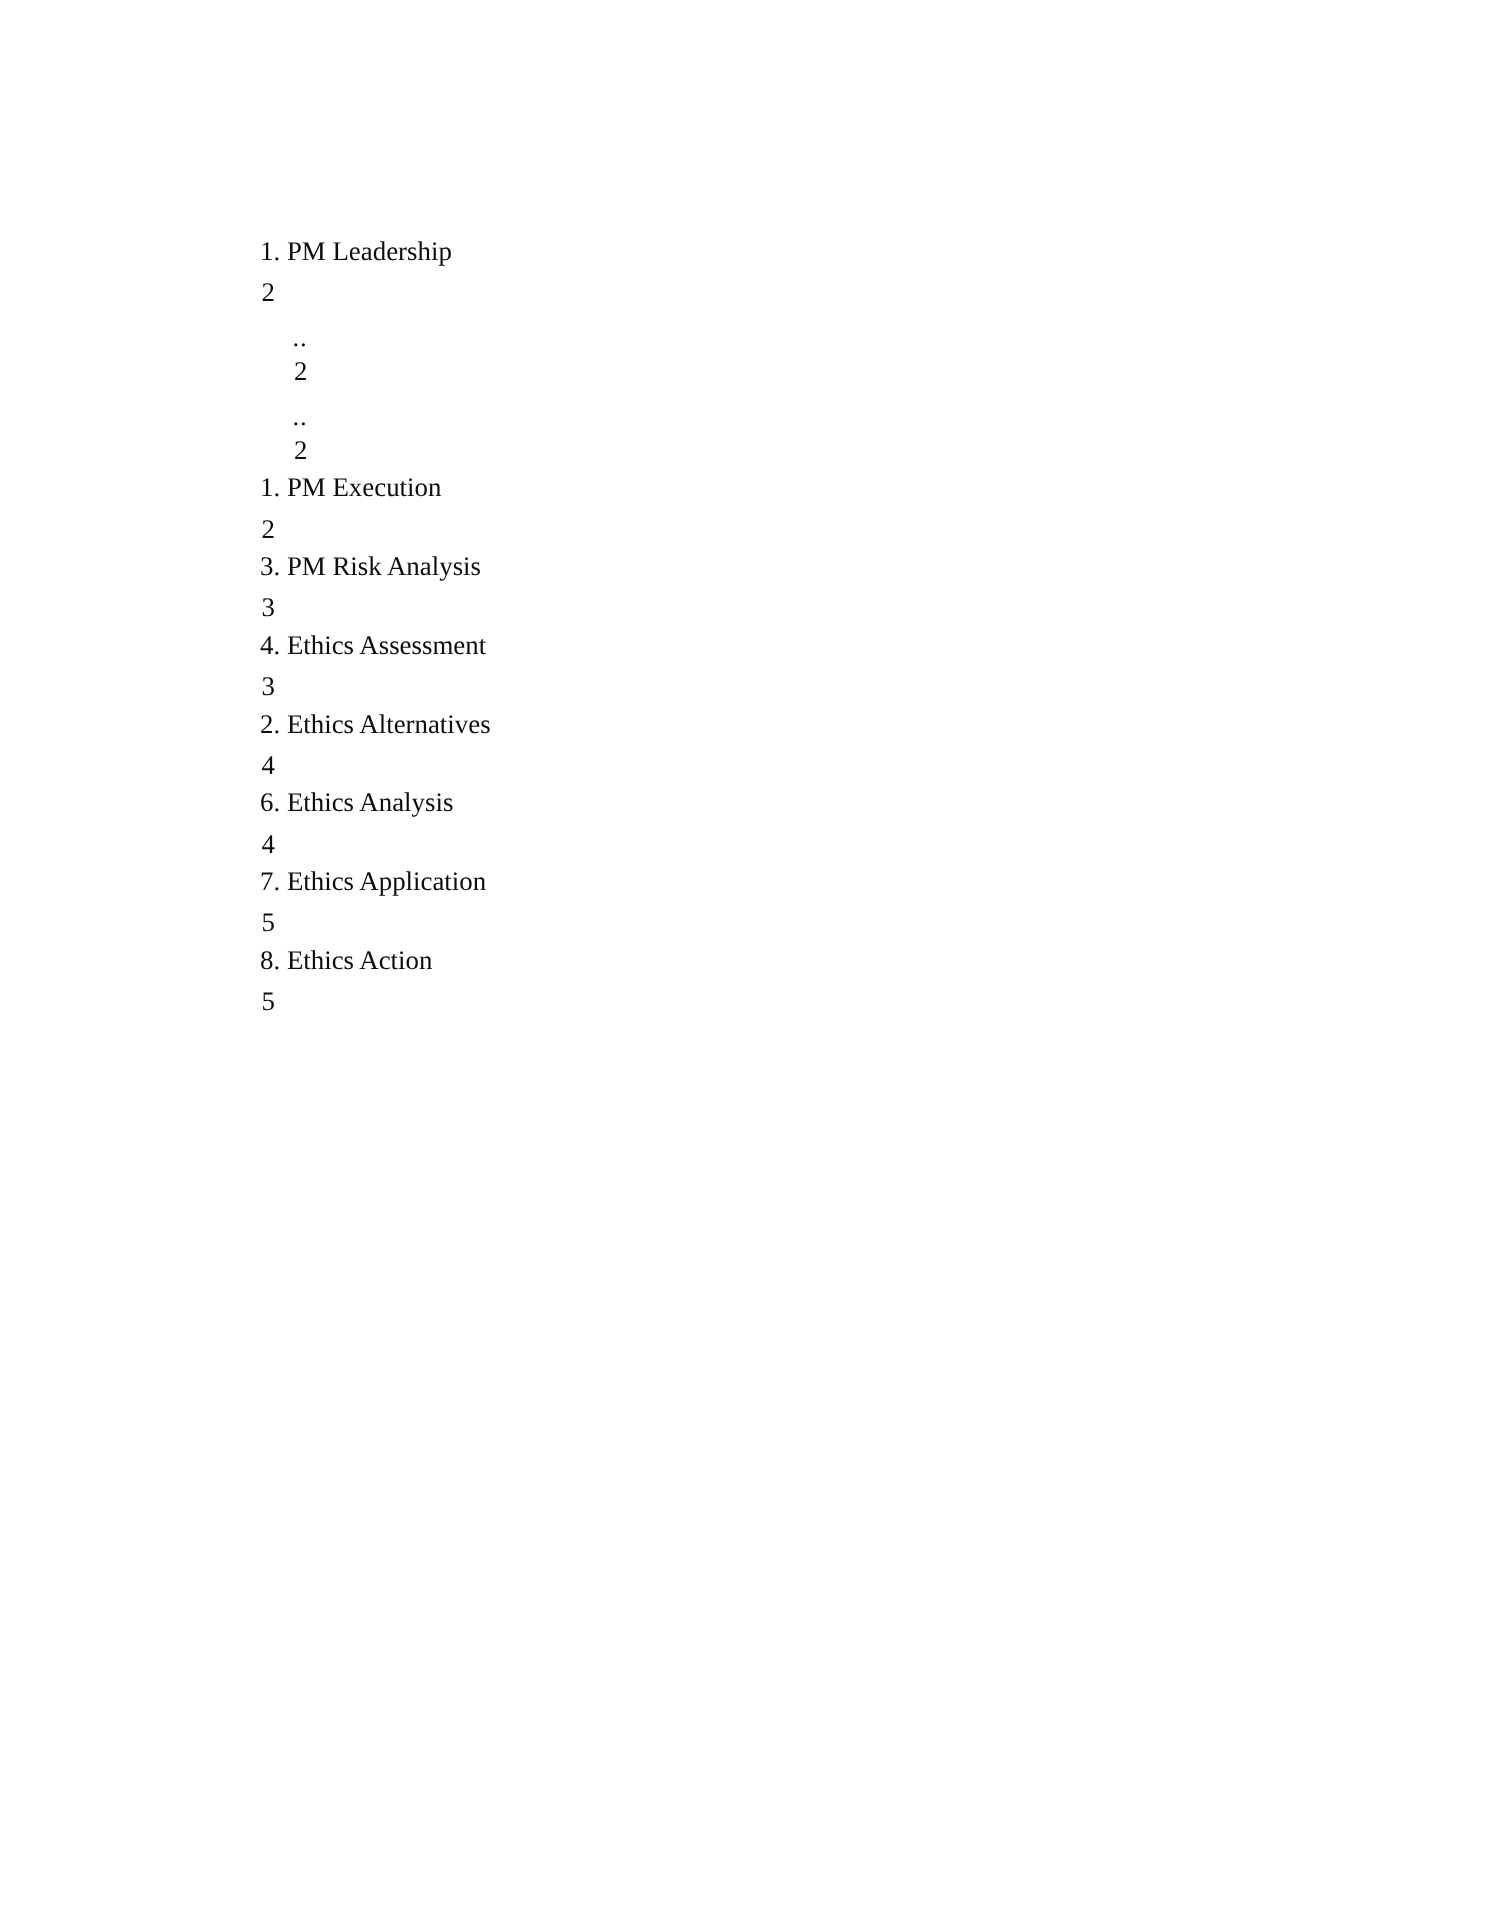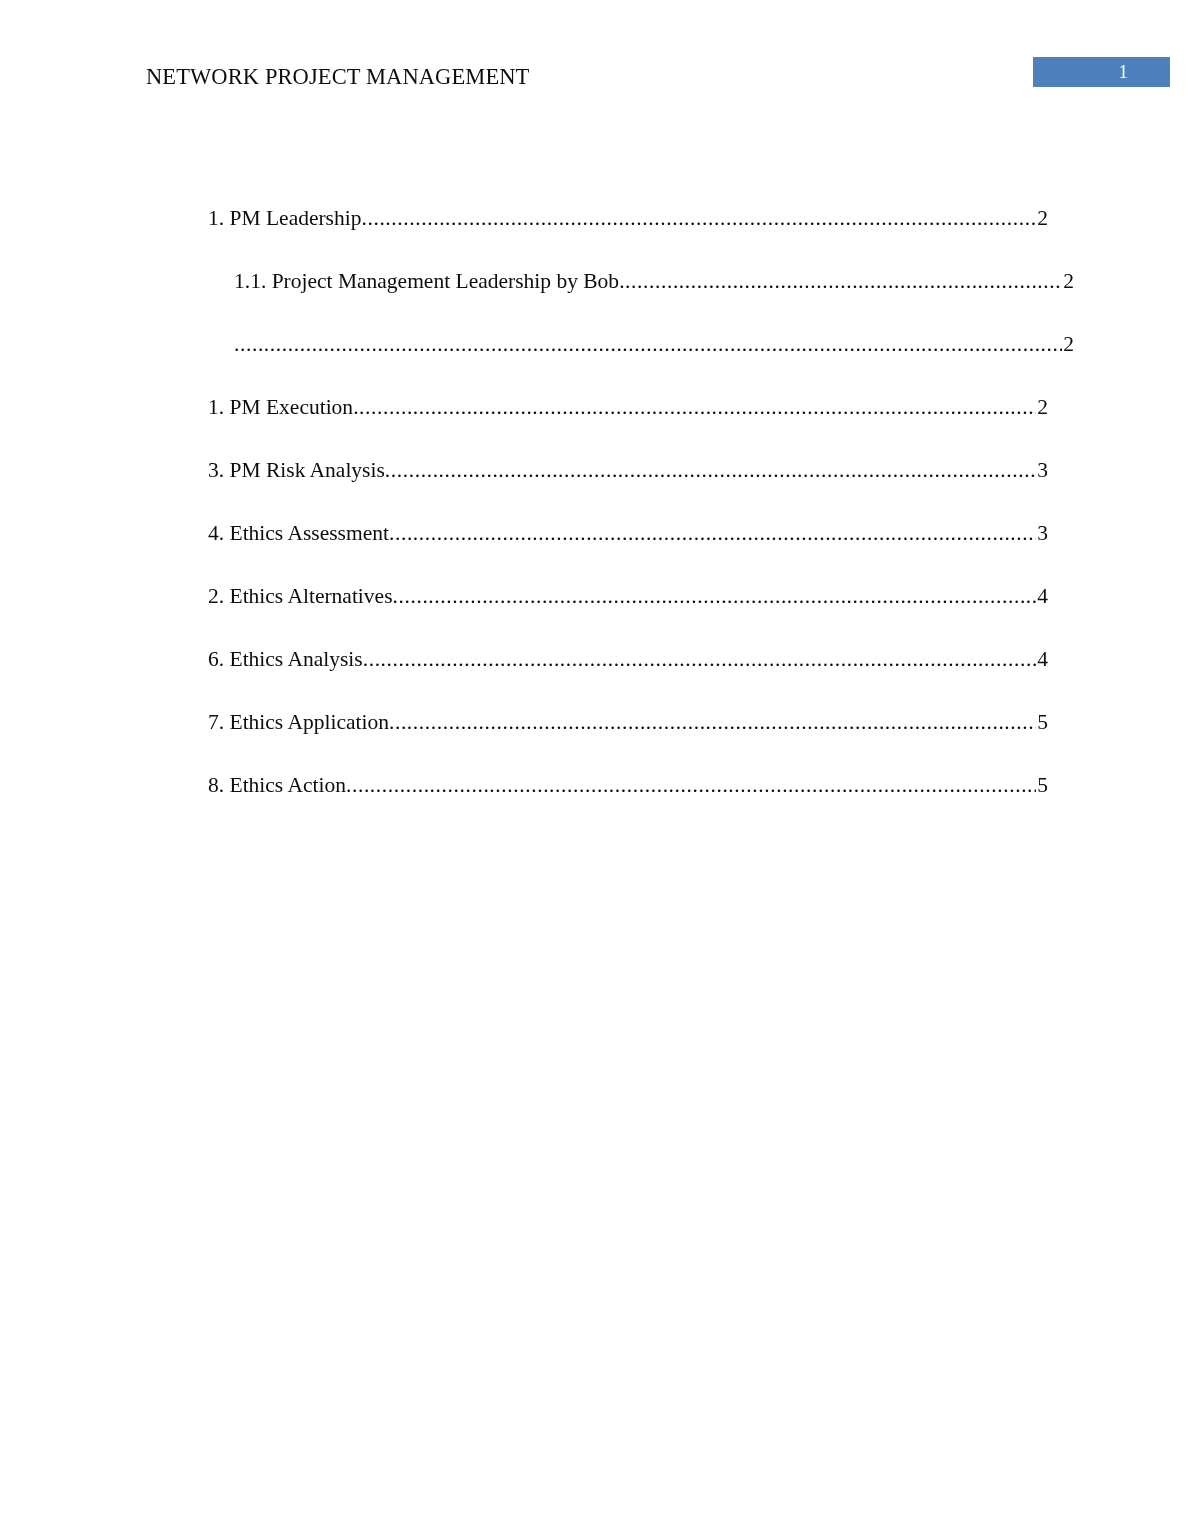--- a/index.html
+++ b/index.html
@@ -78,29 +78,30 @@
   .toc-list {
     position: relative;
     margin: 0;
     padding: 0;
     list-style: none;
   }
 
   .toc-entry {
     position: relative;
     display: flex;
-    align-items: center;
+    align-items: flex-start;
     width: 840px;
     margin: 0 auto 0 208px;
     height: 63px;
     font-size: 21.5px;
     line-height: 30px;
     color: #0d0d0d;
     overflow: hidden;
     white-space: nowrap;
+    flex-direction: column;
   }
 
   .toc-entry.level-2 {
     padding-left: 26px;
   }
 
   .toc-entry-label {
     flex: 0 0 auto;
   }
 
@@ -130,38 +131,30 @@
     flex: 0 0 auto;
     text-align: right;
     min-width: 12px;
   }
 </style>
 </head>
 <body>
 
 <div class="page">
 
-  <div class="doc-header">
-    <div class="doc-header-title">NETWORK PROJECT MANAGEMENT</div>
-
-    <div class="page-number-badge">
-      <span class="page-number-text">1</span>
-    </div>
-  </div>
 
   <div class="toc">
 
     <div class="toc-list">
         <div class="toc-entry">
           <span class="toc-entry-label">1. PM Leadership</span>
           <span class="toc-entry-leader"></span>
           <span class="toc-entry-page">2</span>
         </div>
         <div class="toc-entry level-2">
-          <span class="toc-entry-label">1.1. Project Management Leadership by Bob</span>
           <span class="toc-entry-leader"></span>
           <span class="toc-entry-page">2</span>
         </div>
         <div class="toc-entry level-2">
           <span class="toc-entry-leader"></span>
           <span class="toc-entry-page">2</span>
         </div>
         <div class="toc-entry">
           <span class="toc-entry-label">1. PM Execution</span>
           <span class="toc-entry-leader"></span>

